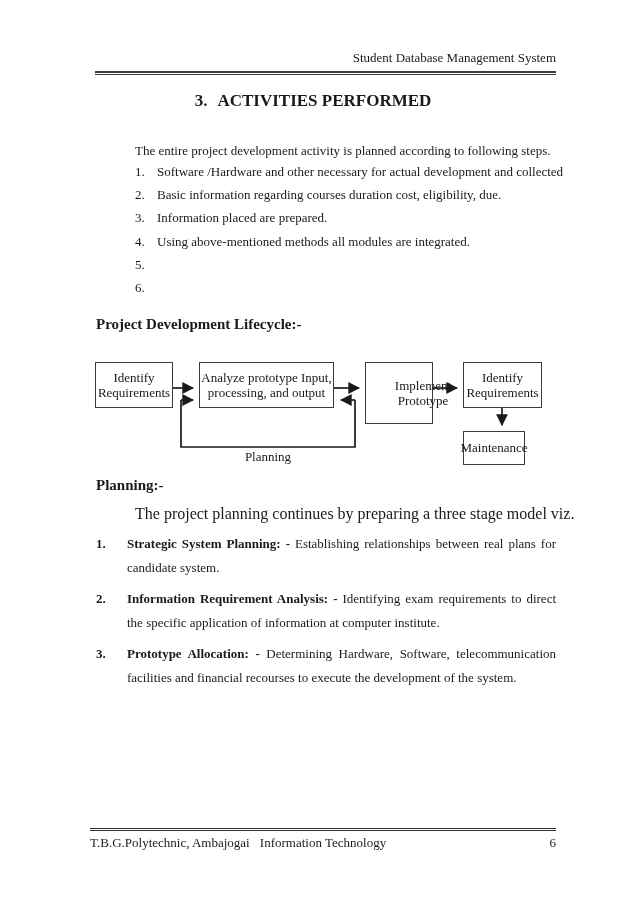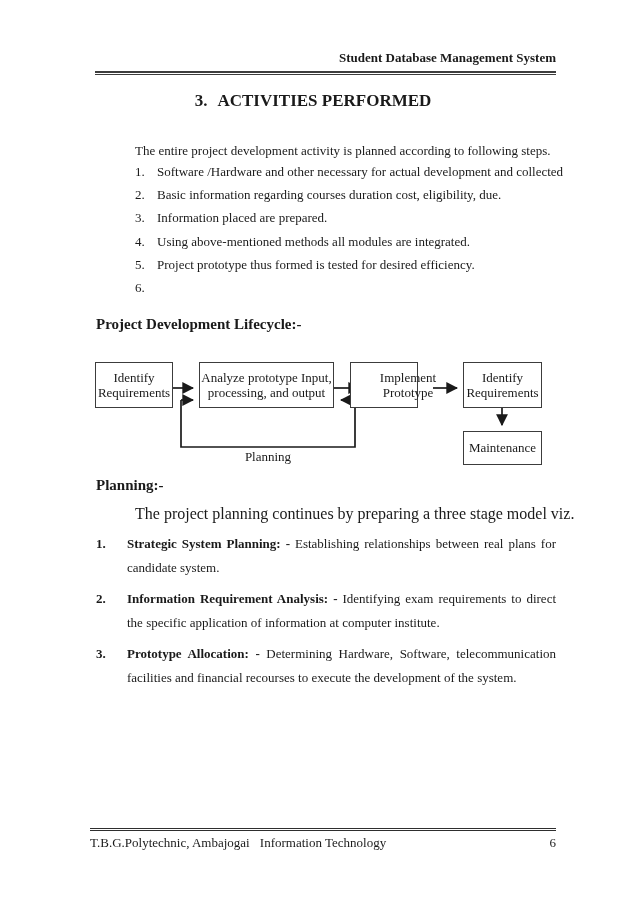--- a/index.html
+++ b/index.html
@@ -10,21 +10,21 @@
     margin:0 auto;
     background:#ffffff;
     font-family:"Liberation Serif","DejaVu Serif",serif;
     color:#1a1a1a;
     overflow:hidden;
   }
   .abs { position:absolute; }
 
   .header-text {
     top:50px; left:96px; width:460px;
-    text-align:right; font-weight:bold; font-size:13px; line-height:16px;
+    text-align:right; font-weight:normal; font-size:13px; line-height:16px;
   }
   .header-rule {
     top:71px; left:95px; width:461px; height:4px;
     border-top:2px solid #3d3d3d; border-bottom:1px solid #3d3d3d;
   }
 
   .doc-title {
     top:91px; left:96px; width:460px;
     text-align:center; font-weight:bold; font-size:17px;
     padding-right:26px;
@@ -48,23 +48,23 @@
   .diagram svg.wires { position:absolute; left:0; top:0; width:638px; height:118px; }
   .dbox {
     position:absolute;
     border:1px solid #3c3c3c;
     display:flex; align-items:center; justify-content:center;
     text-align:center; font-size:13px; line-height:15.5px;
     white-space:pre-line; background:#fff;
   }
   .dbox.b1 { left:95px;  top:7px;  width:78px;  height:46px; }
   .dbox.b2 { left:199px; top:7px;  width:135px; height:46px; }
-  .dbox.b3 { left:350px; top:7px;  width:68px;  height:46px;padding-left:48px; }
+  .dbox.b3 { left:365px; top:7px;  width:68px;  height:62px;padding-left:48px; }
   .dbox.b4 { left:463px; top:7px;  width:79px;  height:46px; }
-  .dbox.b5 { left:463px; top:76px; width:79px;  height:34px; }
+  .dbox.b5 { left:463px; top:76px; width:62px;  height:34px; }
   .loop-label {
     position:absolute; left:228px; top:94px; width:80px;
     text-align:center; font-size:13px;
   }
 
   .planning-heading {
     top:477px; left:96px; font-weight:bold; font-size:15px; white-space:nowrap;
   }
   .planning-intro {
     top:505px; left:135px; font-size:16px; white-space:nowrap;
@@ -114,21 +114,20 @@
     <div class="step">
       <span class="step-num">3.</span>
       <span class="step-text">Information placed are prepared.</span>
     </div>
     <div class="step">
       <span class="step-num">4.</span>
       <span class="step-text">Using above-mentioned methods all modules are integrated.</span>
     </div>
     <div class="step">
       <span class="step-num">5.</span>
-      <span class="step-text">Project prototype thus formed is tested for desired efficiency.</span>
     </div>
     <div class="step">
       <span class="step-num">6.</span>
     </div>
   </div>
 
   <div class="abs lifecycle-heading">Project Development Lifecycle:-</div>
 
   <div class="abs diagram">
     <svg class="wires" viewBox="0 0 638 118" xmlns="http://www.w3.org/2000/svg">

